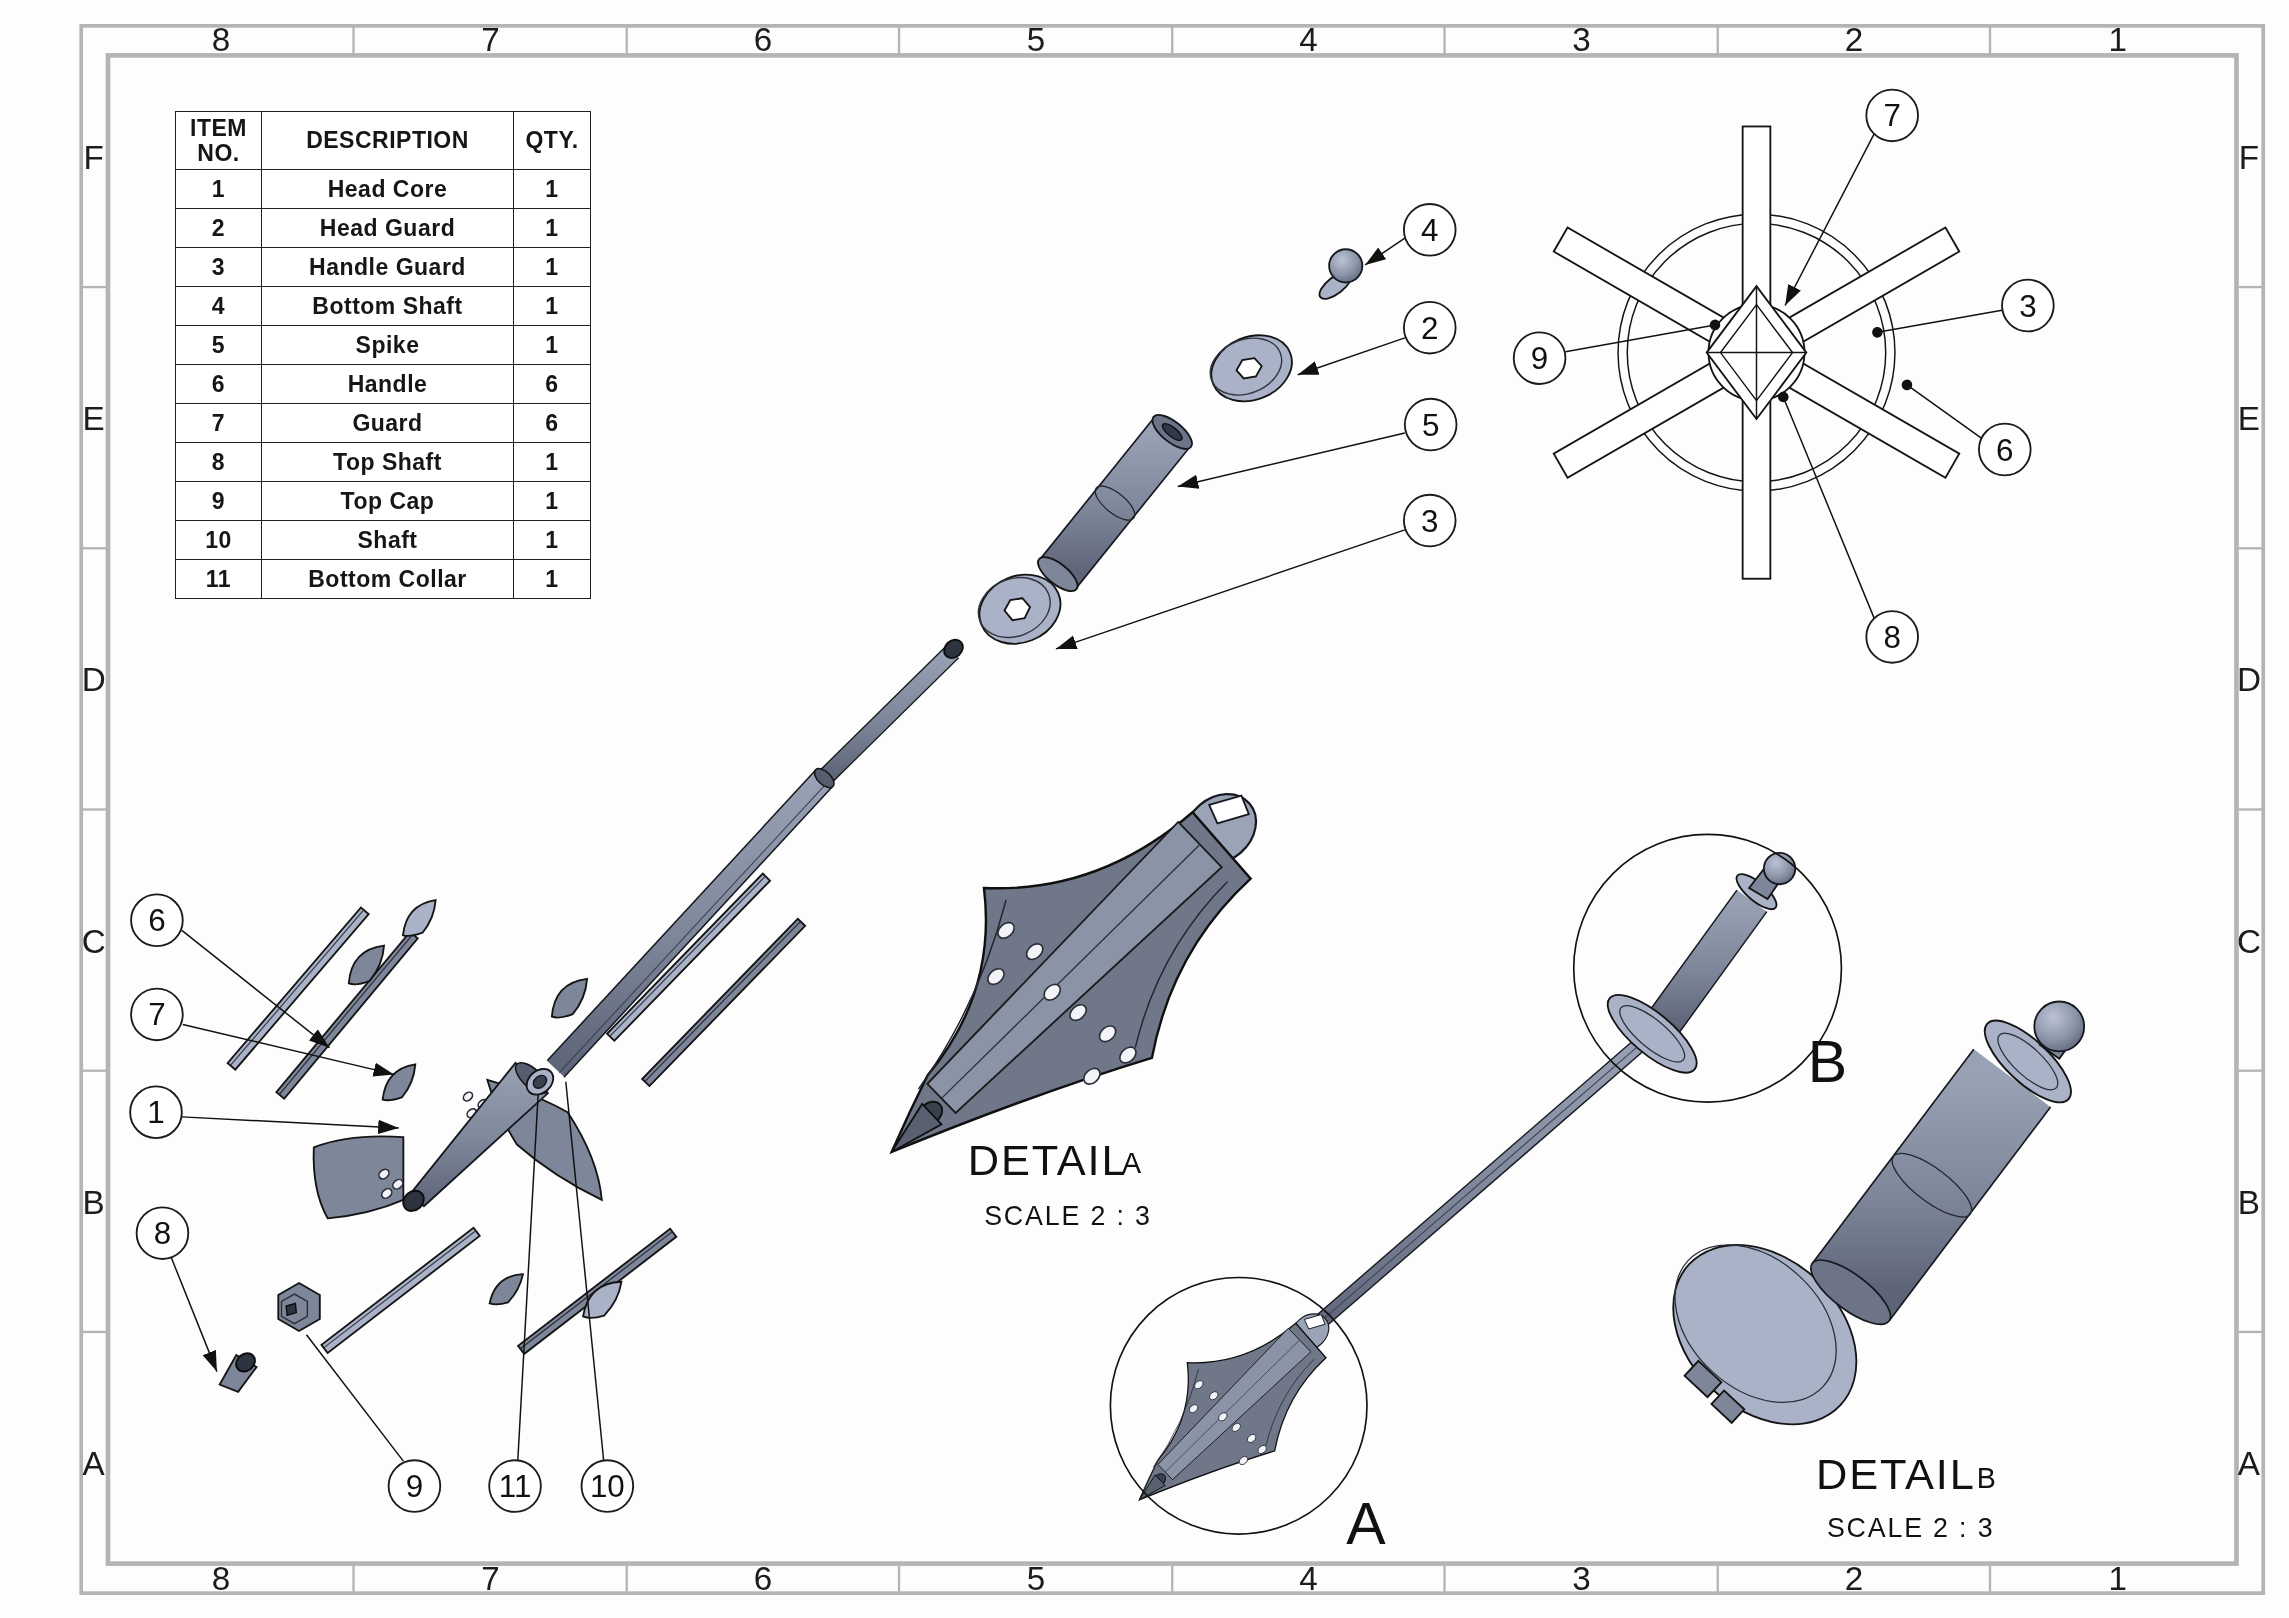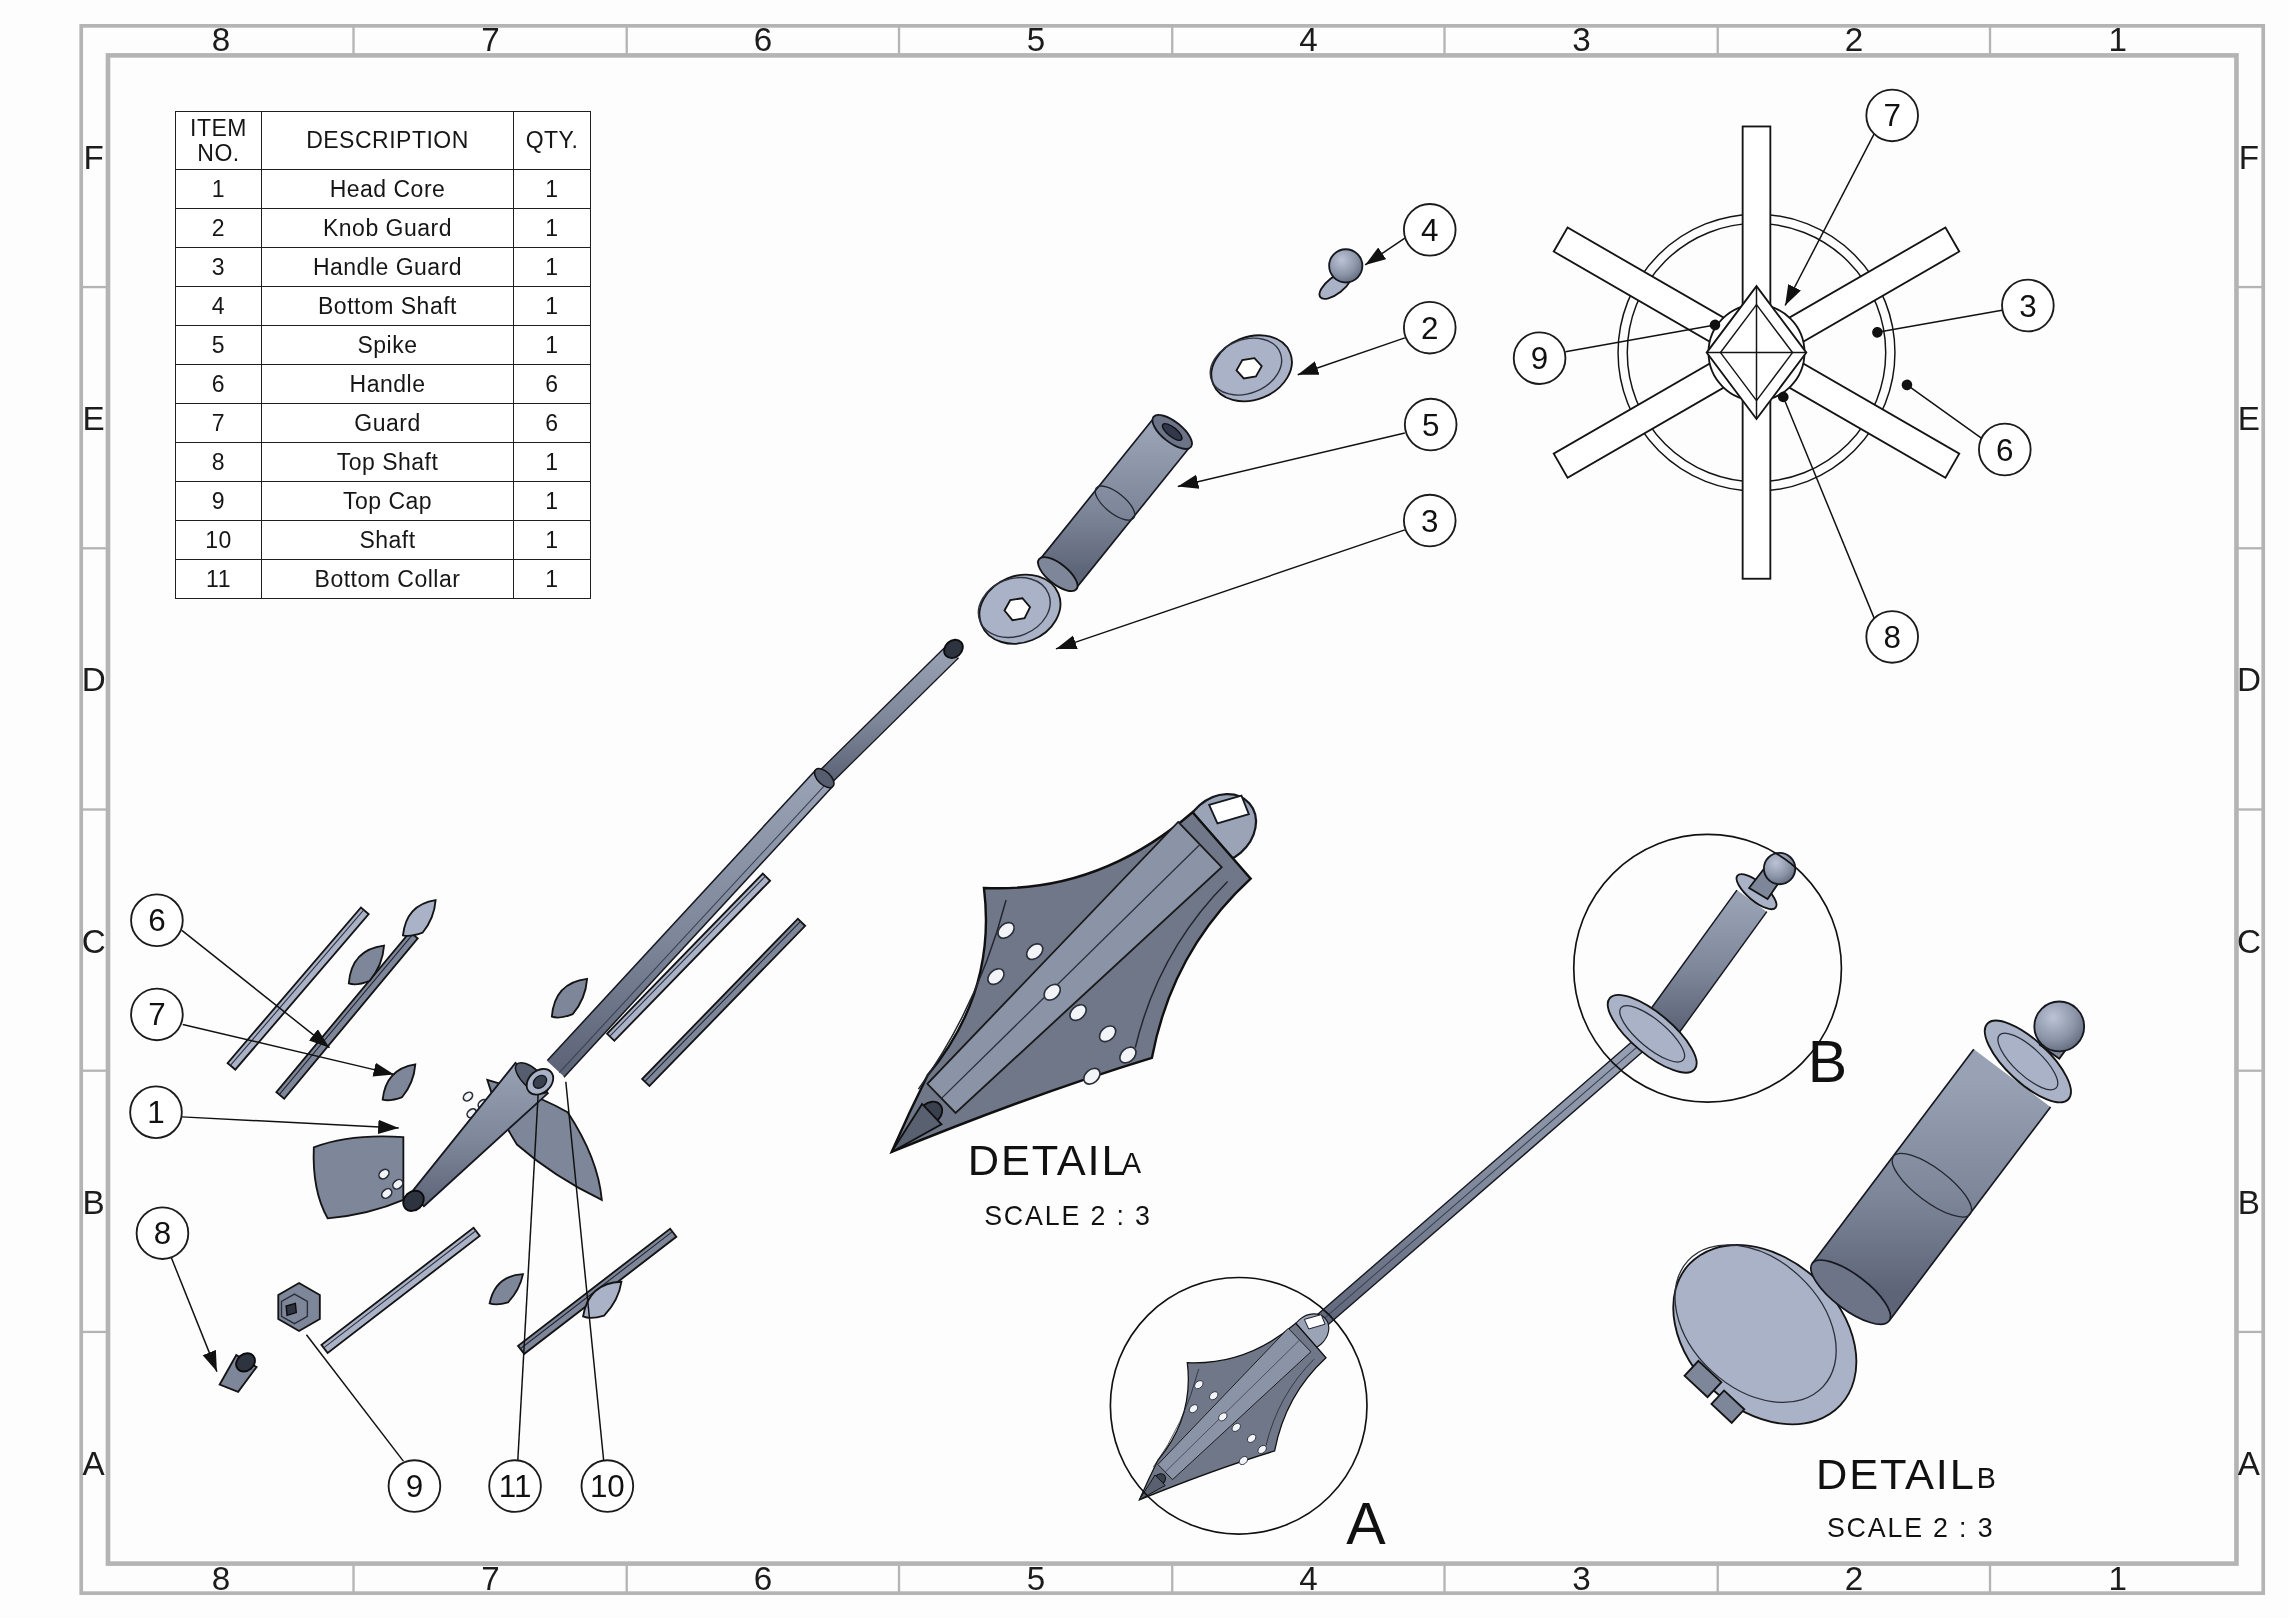--- a/index.html
+++ b/index.html
@@ -7,21 +7,21 @@
     --part-dark:#565d6f; --part-darkest:#2e3340; --outline:#141414; --frame-gray:#b4b4b4;
   }
   html,body{margin:0;padding:0;background:#ffffff;}
   #sheet{position:relative;width:2290px;height:1619px;background:#fdfdfd;
          font-family:"Liberation Sans",sans-serif;overflow:hidden;}
   #drawing{position:absolute;left:0;top:0;}
   
   #bom{position:absolute;left:175px;top:111px;width:414px;border-collapse:collapse;
        table-layout:fixed;background:#fff;color:#161616;}
   #bom th,#bom td{border:1.8px solid #1f1f1f;text-align:center;vertical-align:middle;
-       font-size:23px;font-weight:400;line-height:1.08;letter-spacing:0.5px;padding:0;}
+       font-size:23px;font-weight:700;line-height:1.08;letter-spacing:0.5px;padding:0;}
   #bom thead tr{height:58px;}
   #bom tbody tr{height:39px;}
   
   .ln{stroke:var(--outline);stroke-width:1.6;fill:none;}
   .frame{stroke:var(--frame-gray);fill:none;}
   .part{fill:var(--part-mid);stroke:var(--outline);stroke-width:2;}
   .part-light{fill:var(--part-light);stroke:var(--outline);stroke-width:2;}
   .part-dark{fill:var(--part-dark);stroke:var(--outline);stroke-width:1.6;}
   .hole{fill:#f3f4f8;stroke:#2a2f3a;stroke-width:1.8;}
   .wht{fill:#ffffff;stroke:var(--outline);stroke-width:2;}
@@ -464,21 +464,21 @@
     <tbody>
 
         <tr>
           <td>1</td>
           <td>Head Core</td>
           <td>1</td>
         </tr>
 
         <tr>
           <td>2</td>
-          <td>Knob Guard</td>
+          <td>Head Guard</td>
           <td>1</td>
         </tr>
 
         <tr>
           <td>3</td>
           <td>Handle Guard</td>
           <td>1</td>
         </tr>
 
         <tr>

